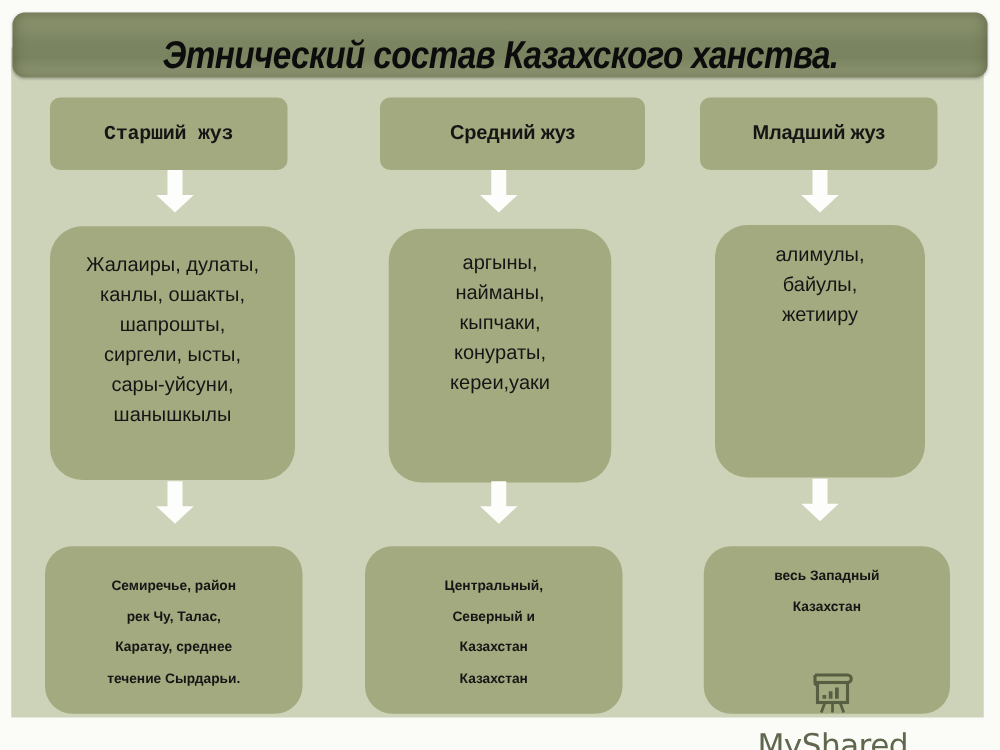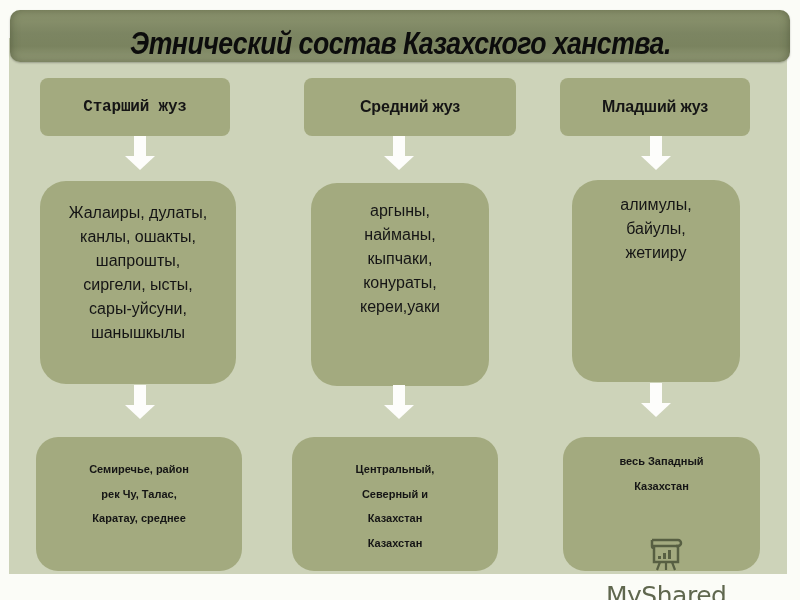--- a/index.html
+++ b/index.html
@@ -75,20 +75,21 @@
   <span class="line">шанышкылы</span>
 </div>
 <div class="arrow" style="left:125px; top:385px;">
     <div class="shaft"></div>
     <div class="head"></div>
   </div>
 <div class="box region-box" style="left:36px; top:437px; width:206px; height:134px; padding-top:20px;">
   <span class="line">Семиречье, район</span>
   <span class="line">рек Чу, Талас,</span>
   <span class="line">Каратау, среднее</span>
+  <span class="line">течение Сырдарьи.</span>
 </div>
 
 <div class="box header-box" style="left:304px; top:78px; width:212px;">
   <span>Средний жуз</span>
 </div>
 <div class="arrow" style="left:384px; top:136px;">
     <div class="shaft"></div>
     <div class="head"></div>
   </div>
 <div class="box list-box" style="left:311px; top:183px; width:178px; height:203px; padding-top:16px;">

